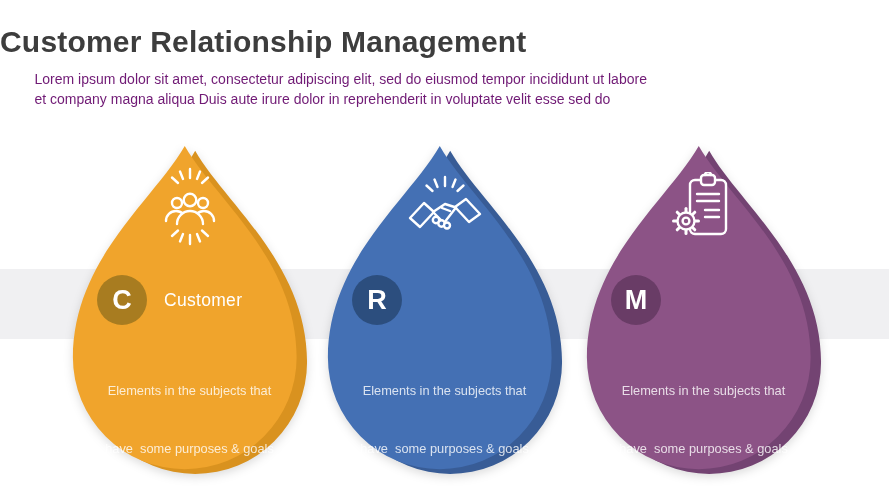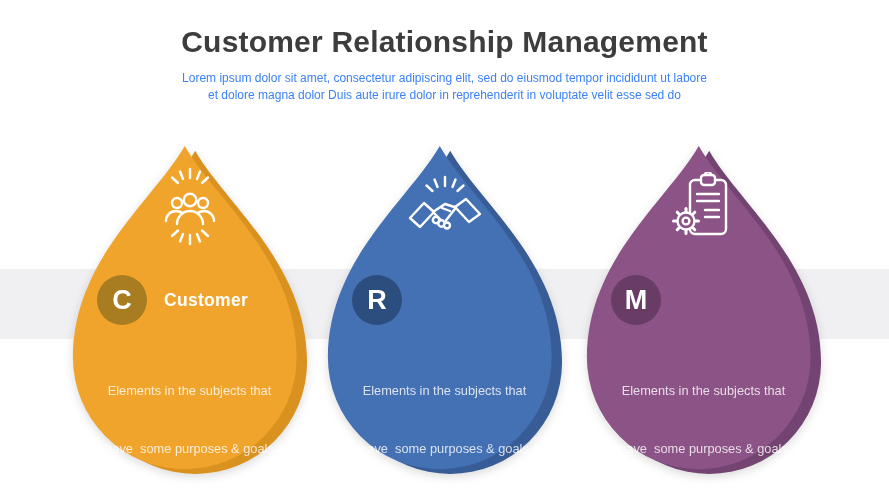--- a/index.html
+++ b/index.html
@@ -1,22 +1,22 @@
 <!DOCTYPE html>
 <html><head>
 <meta charset="utf-8">
 <style>
   html,body{margin:0;padding:0;}
   body{font-family:"Liberation Sans", sans-serif; background:#ffffff;}
   .stage{position:relative; width:889px; height:500px; background:#ffffff; overflow:hidden;}
 
   
-  .header{position:absolute; top:0; left:0; width:889px; text-align:center; padding-top:25px;}
+  .header{position:absolute; top:0; left:0; width:889px; padding-top:25px;}
   .page-title{margin:0; font-size:30px; font-weight:700; color:#3d3d3d; letter-spacing:0.2px;}
-  .page-subtitle{margin:11px auto 0; width:820px; font-size:12px; line-height:1.42; color:#3b82f6;}
+  .page-subtitle{margin:11px auto 0; width:820px; font-size:14px; line-height:1.42; color:#701a75;}
 
   
   .band{position:absolute; left:0; top:269px; width:889px; height:70px; background:#f0f0f2; z-index:0;}
 
   
   .drop{position:absolute; top:144px; width:237px; height:332px; z-index:1;
         --main:#F0A42C; --shadow:#D9921F; --badge:#A87C20;}
   .drop-0{left:71px;  --main:#F0A42C; --shadow:#D9921F; --badge:#A87C20;}
   .drop-1{left:326px; --main:#4470B4; --shadow:#385C96; --badge:#2C4E7E;}
   .drop-2{left:585px; --main:#8C5386; --shadow:#734372; --badge:#693C66;}
@@ -31,38 +31,38 @@
   .icon-clipboard{top:28px;}
   .icon-stroke{stroke:#ffffff; stroke-width:2.4; fill:none; stroke-linecap:round; stroke-linejoin:round;}
   .icon-fill{fill:var(--main); stroke:#ffffff; stroke-width:2.4; stroke-linecap:round; stroke-linejoin:round;}
   .icon-teeth{stroke:#ffffff; stroke-width:3; fill:none; stroke-linecap:round;}
 
   .badge-row{position:absolute; left:26px; right:8px; top:131px; height:50px;
              display:flex; align-items:center; z-index:2;}
   .badge{width:50px; height:50px; border-radius:50%; background:var(--badge);
          display:flex; align-items:center; justify-content:center; flex:0 0 auto;}
   .badge span{color:#ffffff; font-size:27px; font-weight:700; line-height:1;}
-  .drop-title{margin-left:17px; color:#ffffff; font-size:17.5px; font-weight:700; letter-spacing:0.3px;}
+  .drop-title{margin-left:17px; color:#ffffff; font-size:17.5px; font-weight:400; letter-spacing:0.3px;}
 
   .drop-desc{position:absolute; left:18px; right:18px; top:199px; z-index:2;
              text-align:center; color:rgba(255,255,255,0.8); font-size:12.8px; line-height:1.5;
              white-space:pre-wrap;}
 </style>
 </head>
 <body>
 
 <div class="stage">
 
   <div class="band"></div>
 
   <div class="header">
     <h1 class="page-title">Customer Relationship Management</h1>
     <div class="page-subtitle">
       <div>Lorem ipsum dolor sit amet, consectetur adipiscing elit, sed do eiusmod tempor incididunt ut labore</div>
-      <div>et dolore magna dolor Duis aute irure dolor in reprehenderit in voluptate velit esse sed do</div>
+      <div>et company magna aliqua Duis aute irure dolor in reprehenderit in voluptate velit esse sed do</div>
     </div>
   </div>
 
   <div class="drop drop-0">
     <svg class="drop-shape" viewBox="0 0 250 350" width="237" height="332">
       <path class="shape-shadow" transform="translate(11,5)" d="M120 2 C152 58, 238 122, 238 225 A118 118 0 0 1 2 225 C2 122, 88 58, 120 2 Z"></path>
       <path class="shape-main" d="M120 2 C152 58, 238 122, 238 225 A118 118 0 0 1 2 225 C2 122, 88 58, 120 2 Z"></path>
     </svg>
     <div class="drop-icon icon-team">
       <svg viewBox="0 0 80 84" width="80" height="84">

